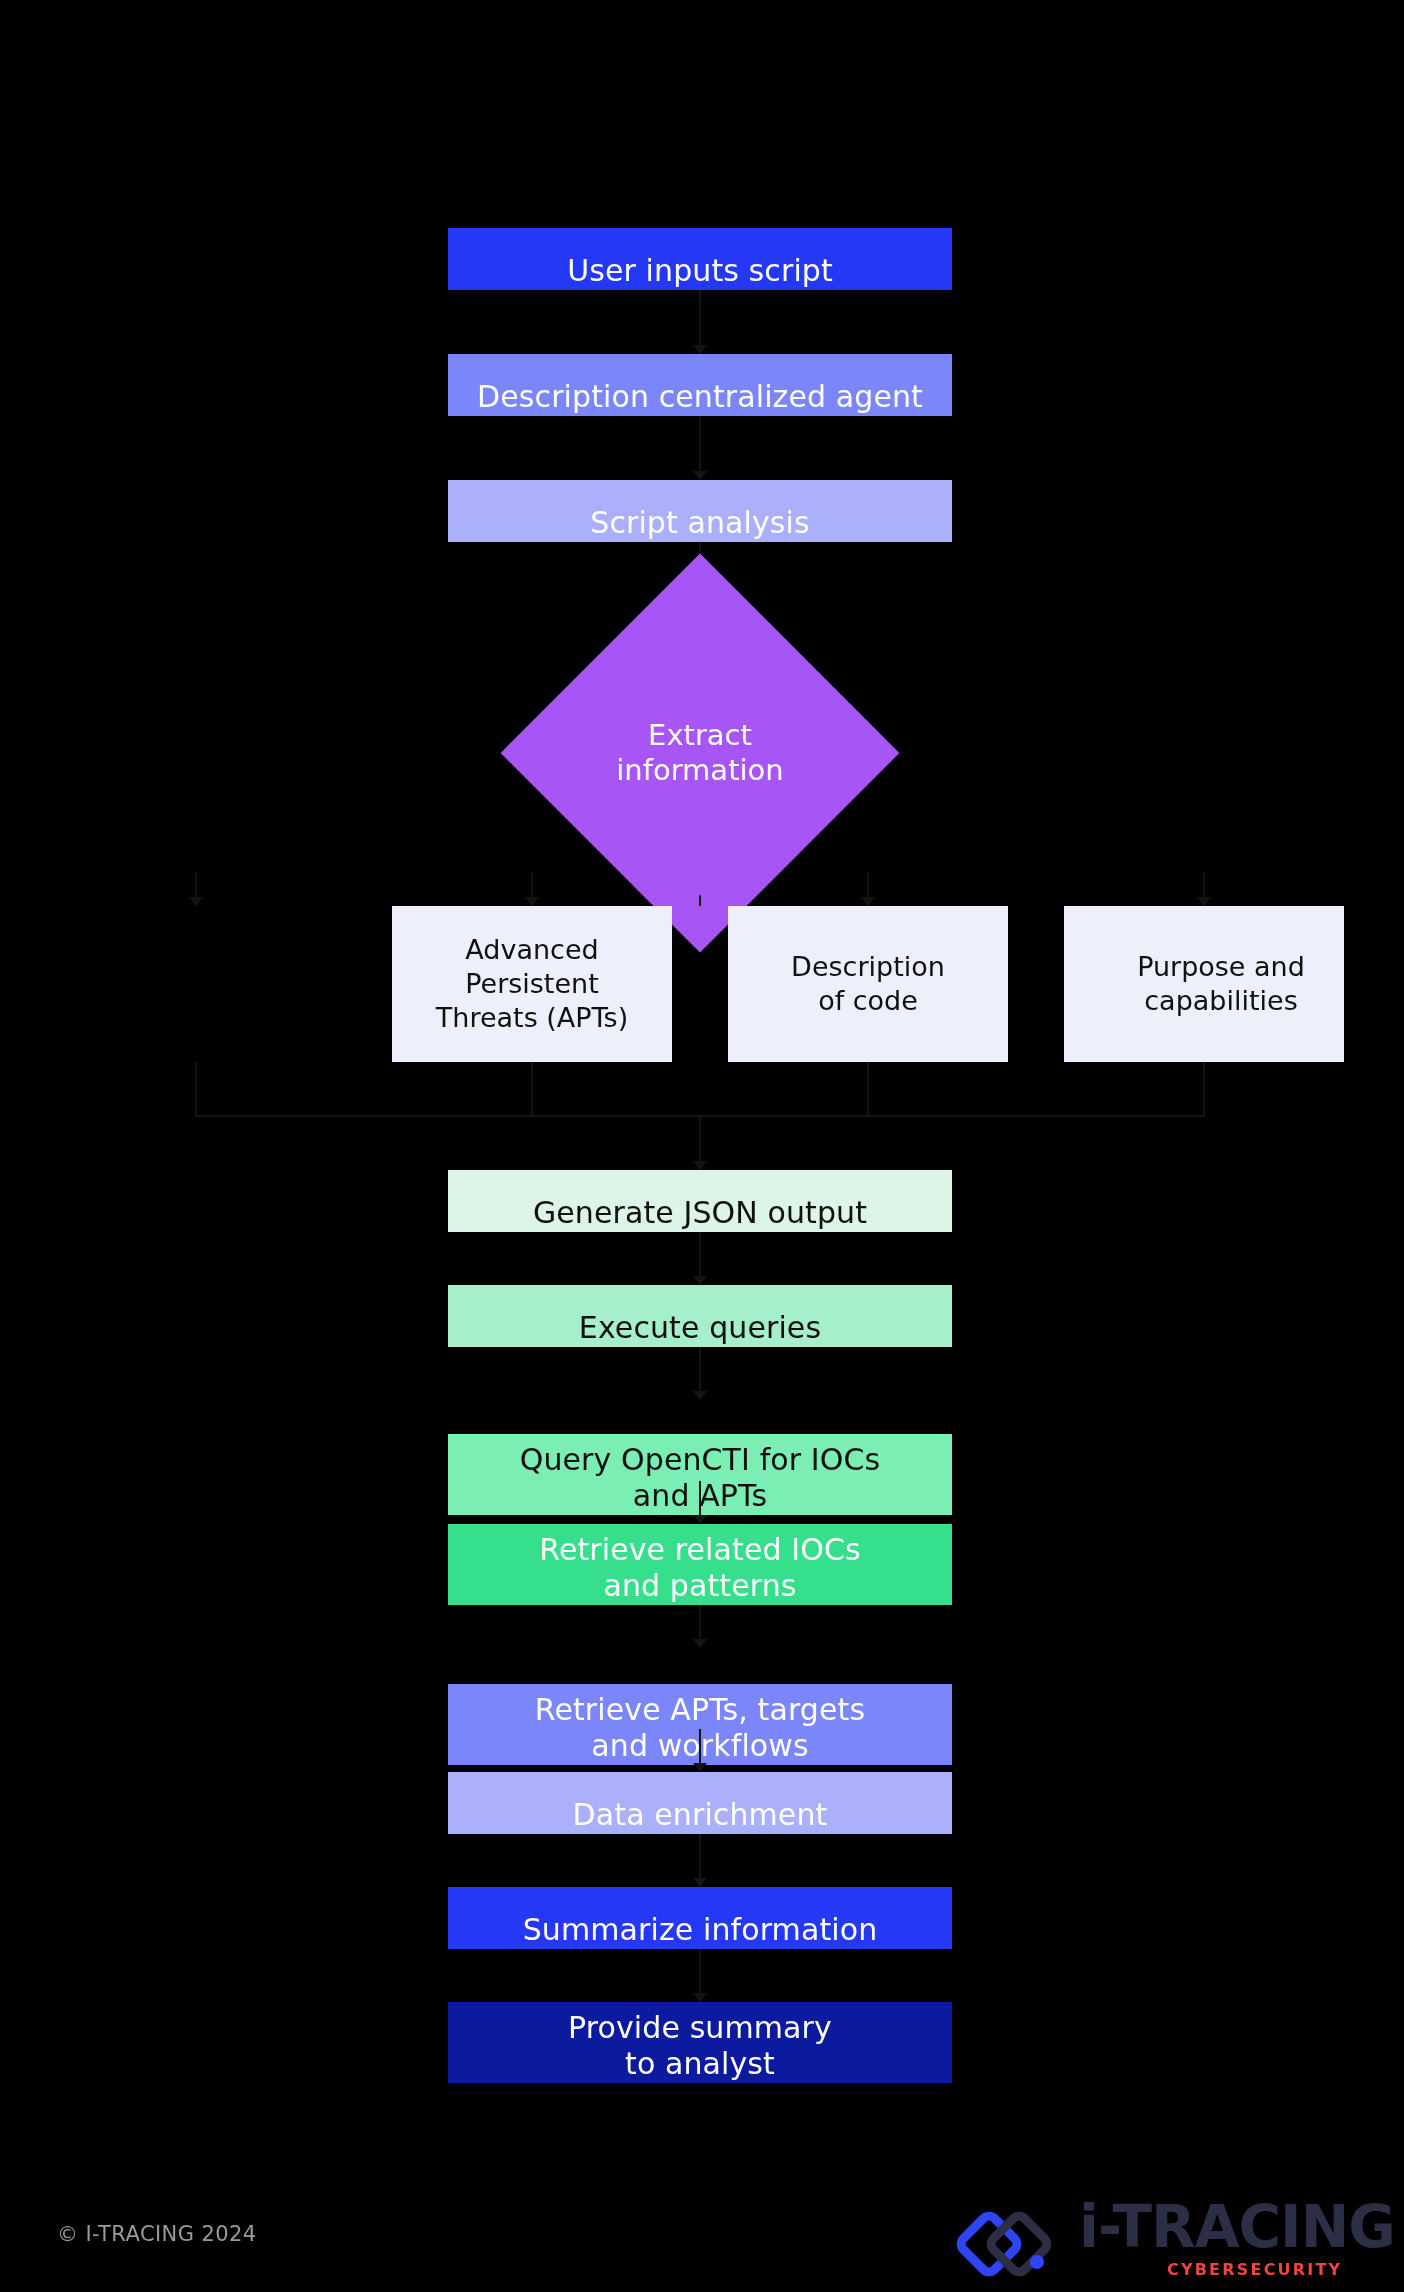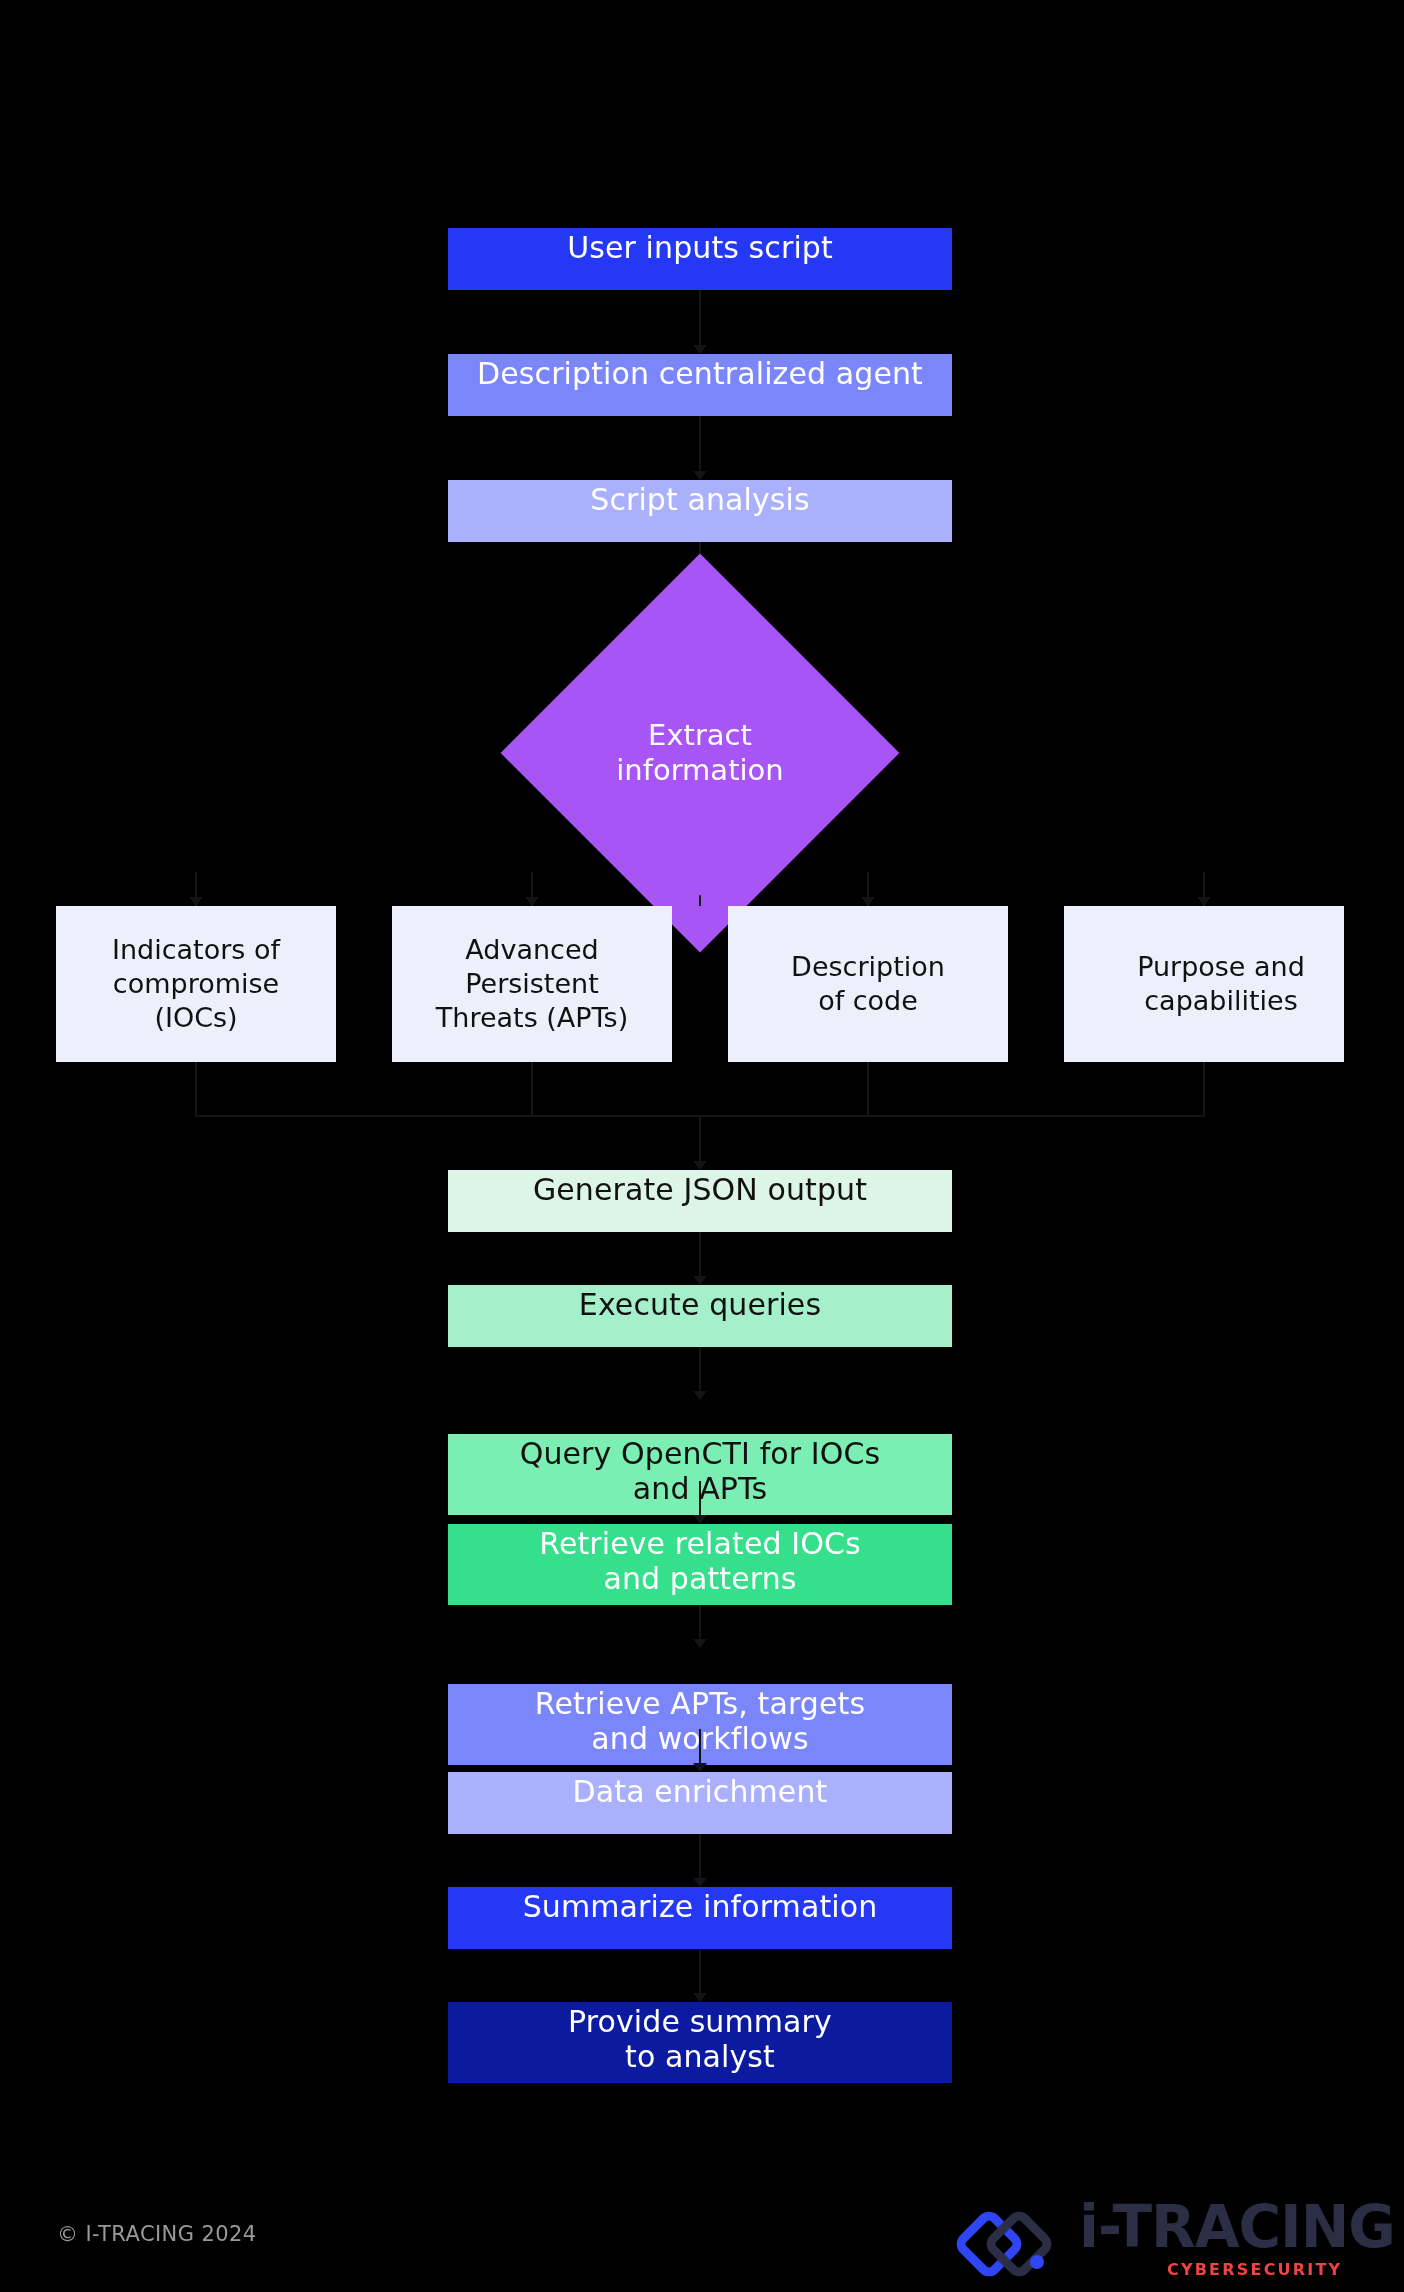--- a/index.html
+++ b/index.html
@@ -19,21 +19,21 @@
   .canvas {
     position: absolute;
     inset: 0;
   }
 
   
   .node {
     position: absolute;
     box-sizing: border-box;
     display: flex;
-    align-items: flex-start;
+    align-items: flex-end;
     justify-content: center;
     text-align: center;
     line-height: 1.18;
     letter-spacing: 0.1px;
     padding: 2px 8px;
     white-space: pre-line;
   }
 
   
   .spine { left: 448px; width: 504px; }
@@ -190,25 +190,20 @@
 
   <div class="conn-line" style="left:531px;top:872px;height:34px;"></div>
   <div class="arrow-down" style="left:525px;top:897px;"></div>
 
   <div class="conn-line" style="left:867px;top:872px;height:34px;"></div>
   <div class="arrow-down" style="left:861px;top:897px;"></div>
 
   <div class="conn-line" style="left:1203px;top:872px;height:34px;"></div>
   <div class="arrow-down" style="left:1197px;top:897px;"></div>
 
-  <div class="branch" style="left:56px;width:280px;">
-    <span>Indicators of
-compromise
-(IOCs)</span>
-  </div>
   <div class="branch" style="left:392px;width:280px;">
     <span>Advanced
 Persistent
 Threats (APTs)</span>
   </div>
   <div class="branch" style="left:728px;width:280px;">
     <span>Description
 of code</span>
   </div>
   <div class="branch" style="left:1064px;width:280px;padding-left:40px;">

